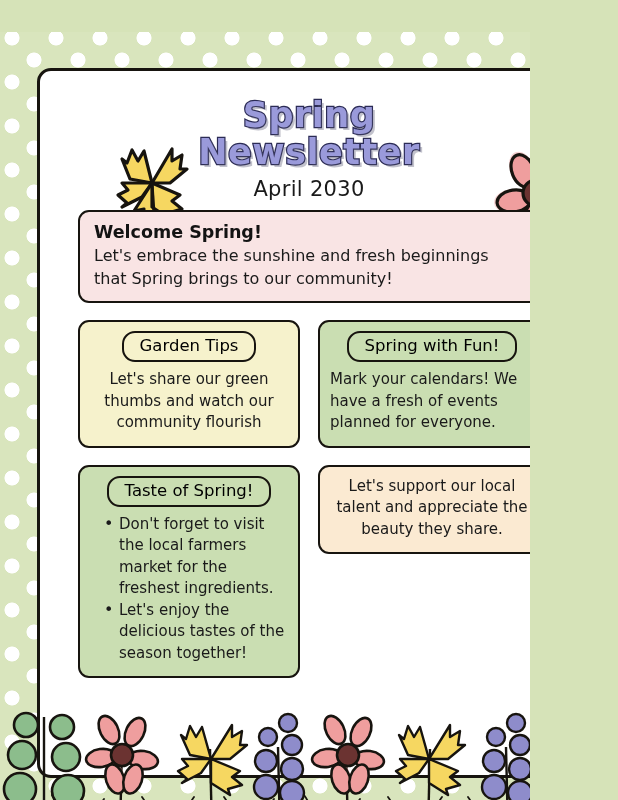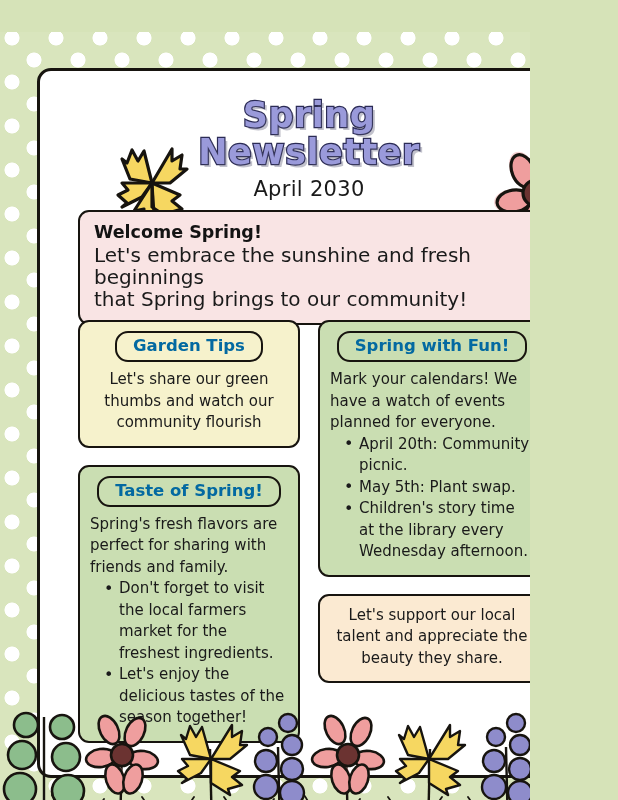--- a/index.html
+++ b/index.html
@@ -97,21 +97,21 @@
     border-radius: 11px;
     text-align: left;
   }
   .welcome-title {
     font-size: 17.5px;
     font-weight: 700;
     color: #131313;
     line-height: 23px;
   }
   .welcome-body {
-    font-size: 20px;
+    font-size: 16px;
     color: #1a1a1a;
     line-height: 21.5px;
     margin-top: 1px;
   }
 
   
   .col-left {
     position: absolute;
     left: 38px;
     top: 249px;
@@ -137,22 +137,22 @@
   .pill {
     display: block;
     margin: 0 auto 7px;
     width: fit-content;
     min-width: 62%;
     padding: 3px 16px 4px;
     border: 2.4px solid #17140f;
     border-radius: 13px;
     background: transparent;
     font-size: 16.5px;
-    font-weight: 700;
-    color: #0369a1;
+    font-weight: 400;
+    color: #000000;
     text-align: center;
     line-height: 20px;
     white-space: nowrap;
   }
 
   .panel-body {
     font-size: 15px;
     line-height: 21.5px;
     color: #1a1a1a;
   }
@@ -246,39 +246,33 @@
 
     <div class="col-left">
 
       <div class="panel yellow">
         <div class="pill">Garden Tips</div>
         <div class="panel-body center">Let's share our green thumbs and watch our community flourish</div>
       </div>
 
       <div class="panel green">
         <div class="pill">Taste of Spring!</div>
-        <div class="panel-body">Spring's fresh flavors are perfect for sharing with friends and family.</div>
         <ul class="panel-list">
           <li>Don't forget to visit the local farmers market for the freshest ingredients.</li>
           <li>Let's enjoy the delicious tastes of the season together!</li>
         </ul>
       </div>
 
     </div>
 
     <div class="col-right">
 
       <div class="panel green">
         <div class="pill">Spring with Fun!</div>
-        <div class="panel-body">Mark your calendars! We have a watch of events planned for everyone.</div>
-        <ul class="panel-list">
-          <li>April 20th: Community picnic.</li>
-          <li>May 5th: Plant swap.</li>
-          <li>Children's story time at the library every Wednesday afternoon.</li>
-        </ul>
+        <div class="panel-body">Mark your calendars! We have a fresh of events planned for everyone.</div>
       </div>
 
       <div class="panel peach">
         <div class="panel-body center">Let's support our local talent and appreciate the beauty they share.</div>
       </div>
 
     </div>
 
   </div>
 

